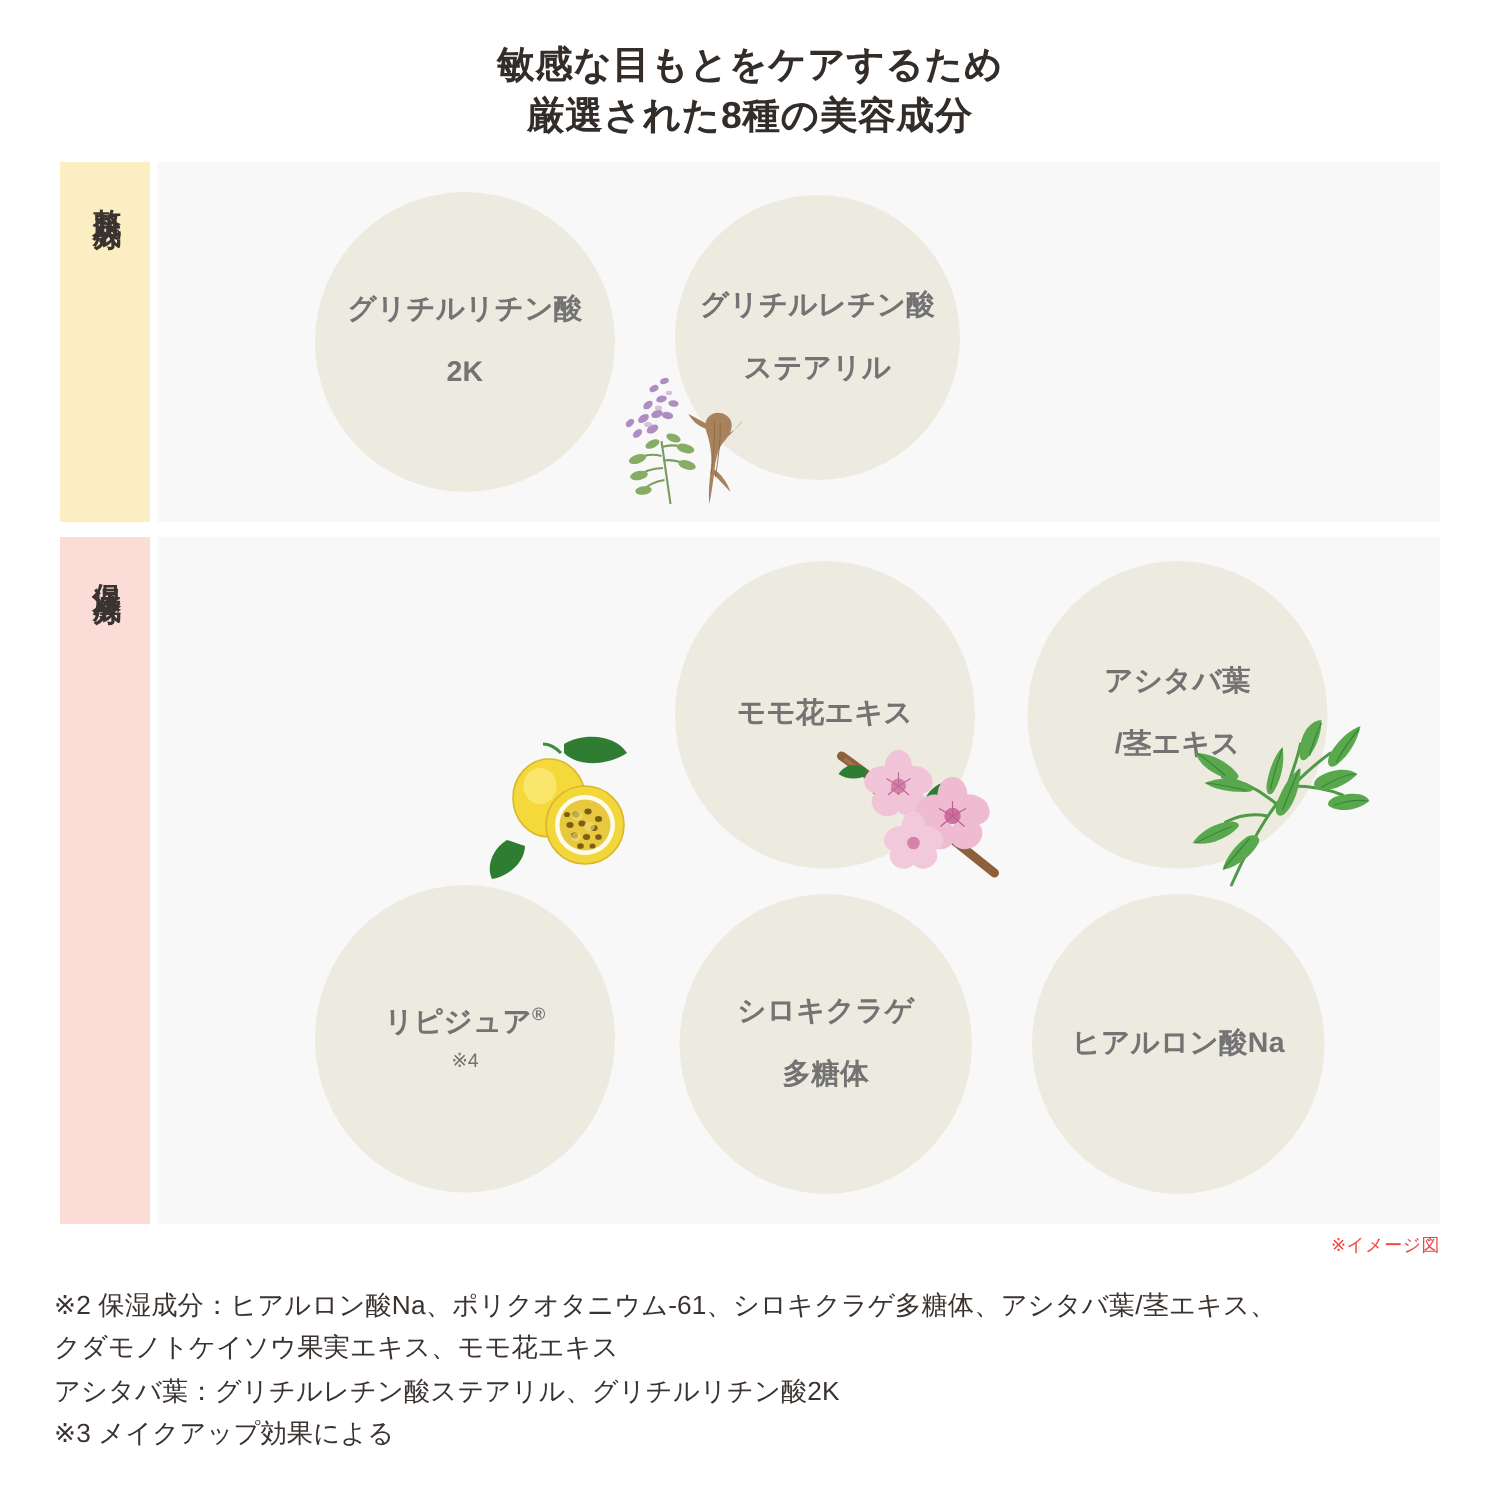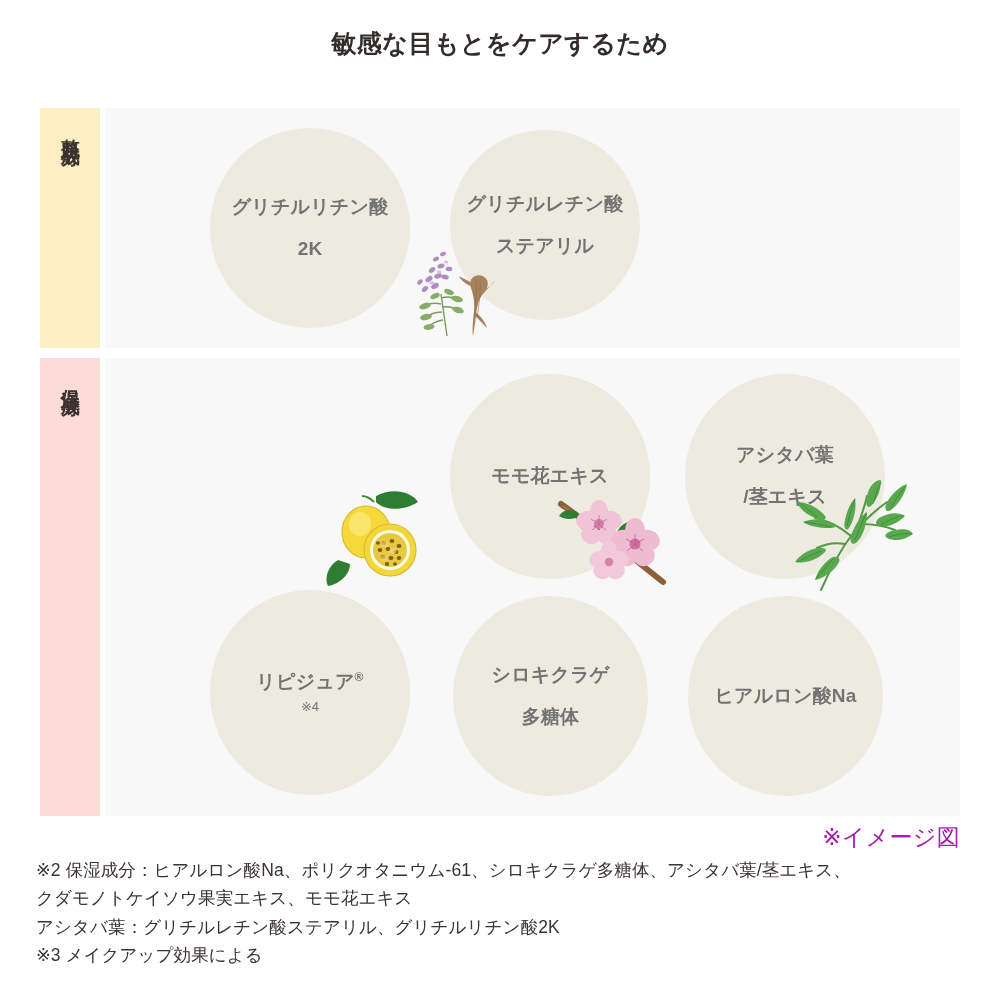--- a/index.html
+++ b/index.html
@@ -130,22 +130,22 @@
   #art-licorice   { left: 300px; top: 138px; width: 100px; height: 92px; }
   #art-passion    { left: 215px; top: 130px; width: 108px; height: 100px; }
   #art-peach      { left: 450px; top: 128px; width: 116px; height: 104px; }
   #art-ashitaba   { left: 690px; top: 122px; width: 118px; height: 112px; }
 
   
   .img-caption {
     position: absolute;
     right: 40px;
     top: 822px;
-    font-size: 23px;
-    color: #a21caf;
+    font-size: 12px;
+    color: #ef4444;
     letter-spacing: 0.3px;
   }
 
   
   .notes {
     position: absolute;
     left: 36px;
     top: 856px;
     width: 940px;
     font-size: 17.5px;
@@ -153,20 +153,21 @@
     color: #3a3330;
     letter-spacing: 0.1px;
   }
   .notes .note-line { display: block; white-space: pre-wrap; }
 </style>
 </head>
 <body>
 
 <div class="title">
   <span class="line">敏感な目もとをケアするため</span>
+  <span class="line">厳選された8種の美容成分</span>
 </div>
 
 <div class="board">
 
   <div class="row-block" id="block-seiki">
     <div class="cat-band seiki">
       <span class="cat-label">整肌成分</span>
     </div>
     <div class="cat-panel">
 

